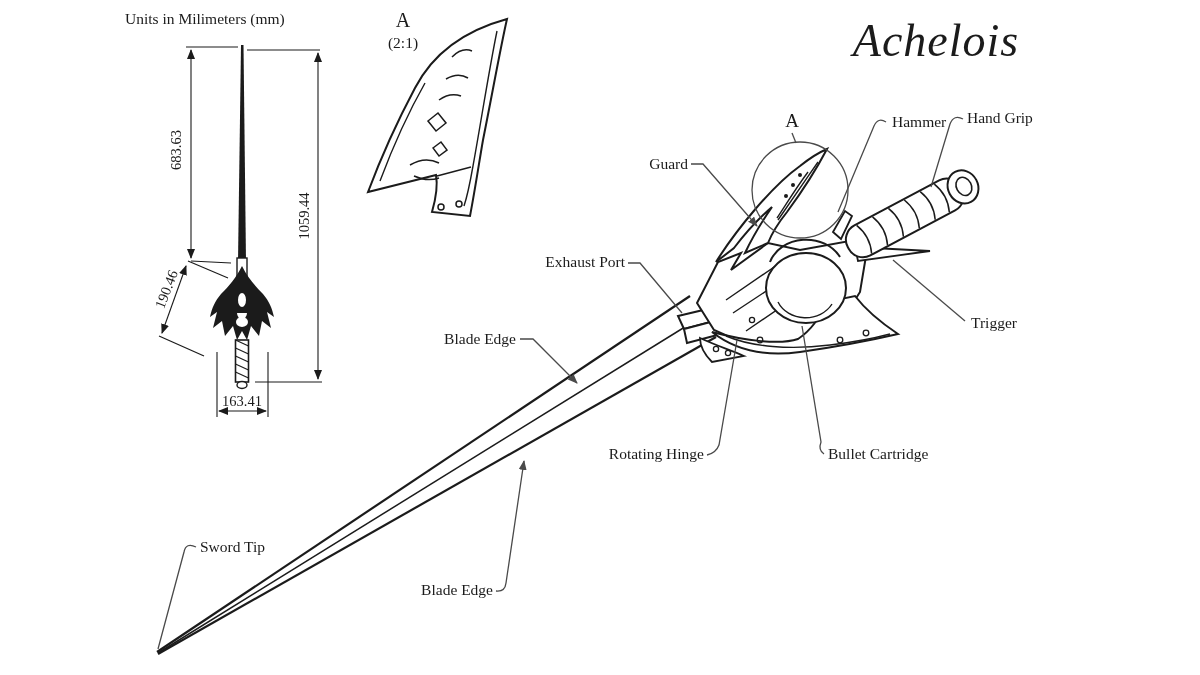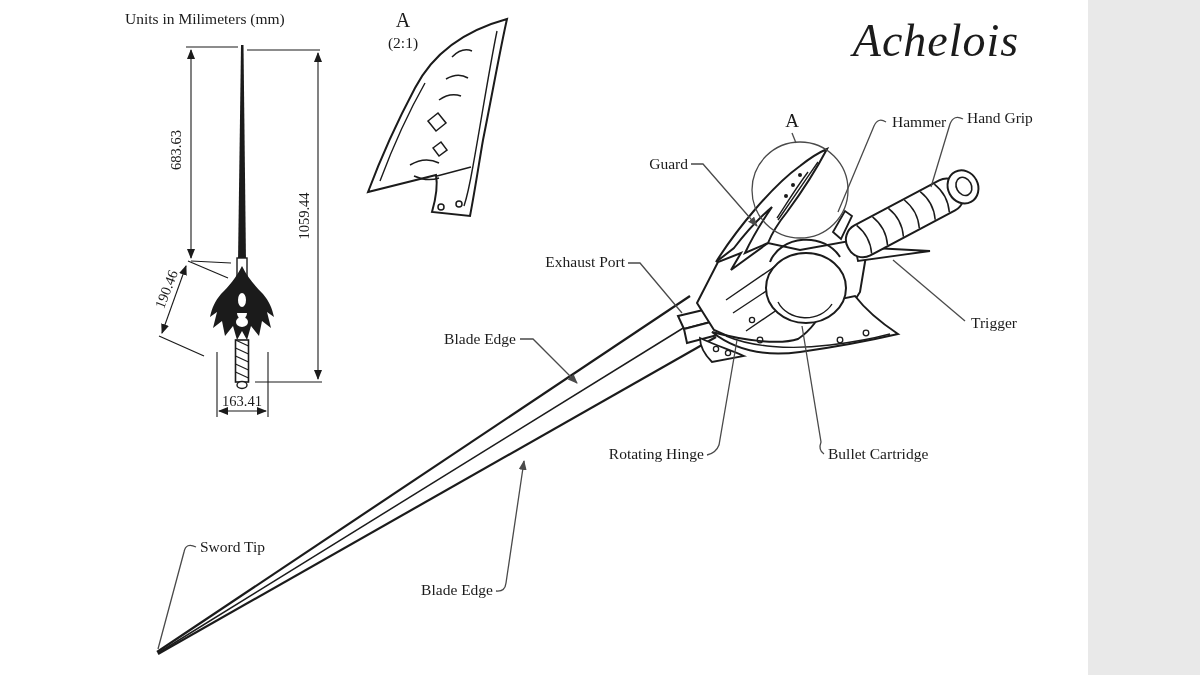--- a/index.html
+++ b/index.html
@@ -1,17 +1,17 @@
 <!DOCTYPE html>
 <html><head>
 <meta charset="utf-8">
 <style>
   html,body{margin:0;padding:0;background:#e9e9e9;}
   .canvas{
-    position:relative;width:1088px;height:675px;background:#ffffff;
+    position:relative;width:1200px;height:675px;background:#ffffff;
     overflow:hidden;font-family:"Liberation Serif","DejaVu Serif",serif;
   }
   svg{position:absolute;inset:0;display:block;}
   text{fill:#1b1b1b;}
   .lbl{font-size:15.5px;}
   .dim{font-size:14.5px;}
   .note{font-size:15.5px;}
   .callout{font-size:19px;}
   .detail-tag{font-size:20px;}
   .detail-scale{font-size:15.5px;}

